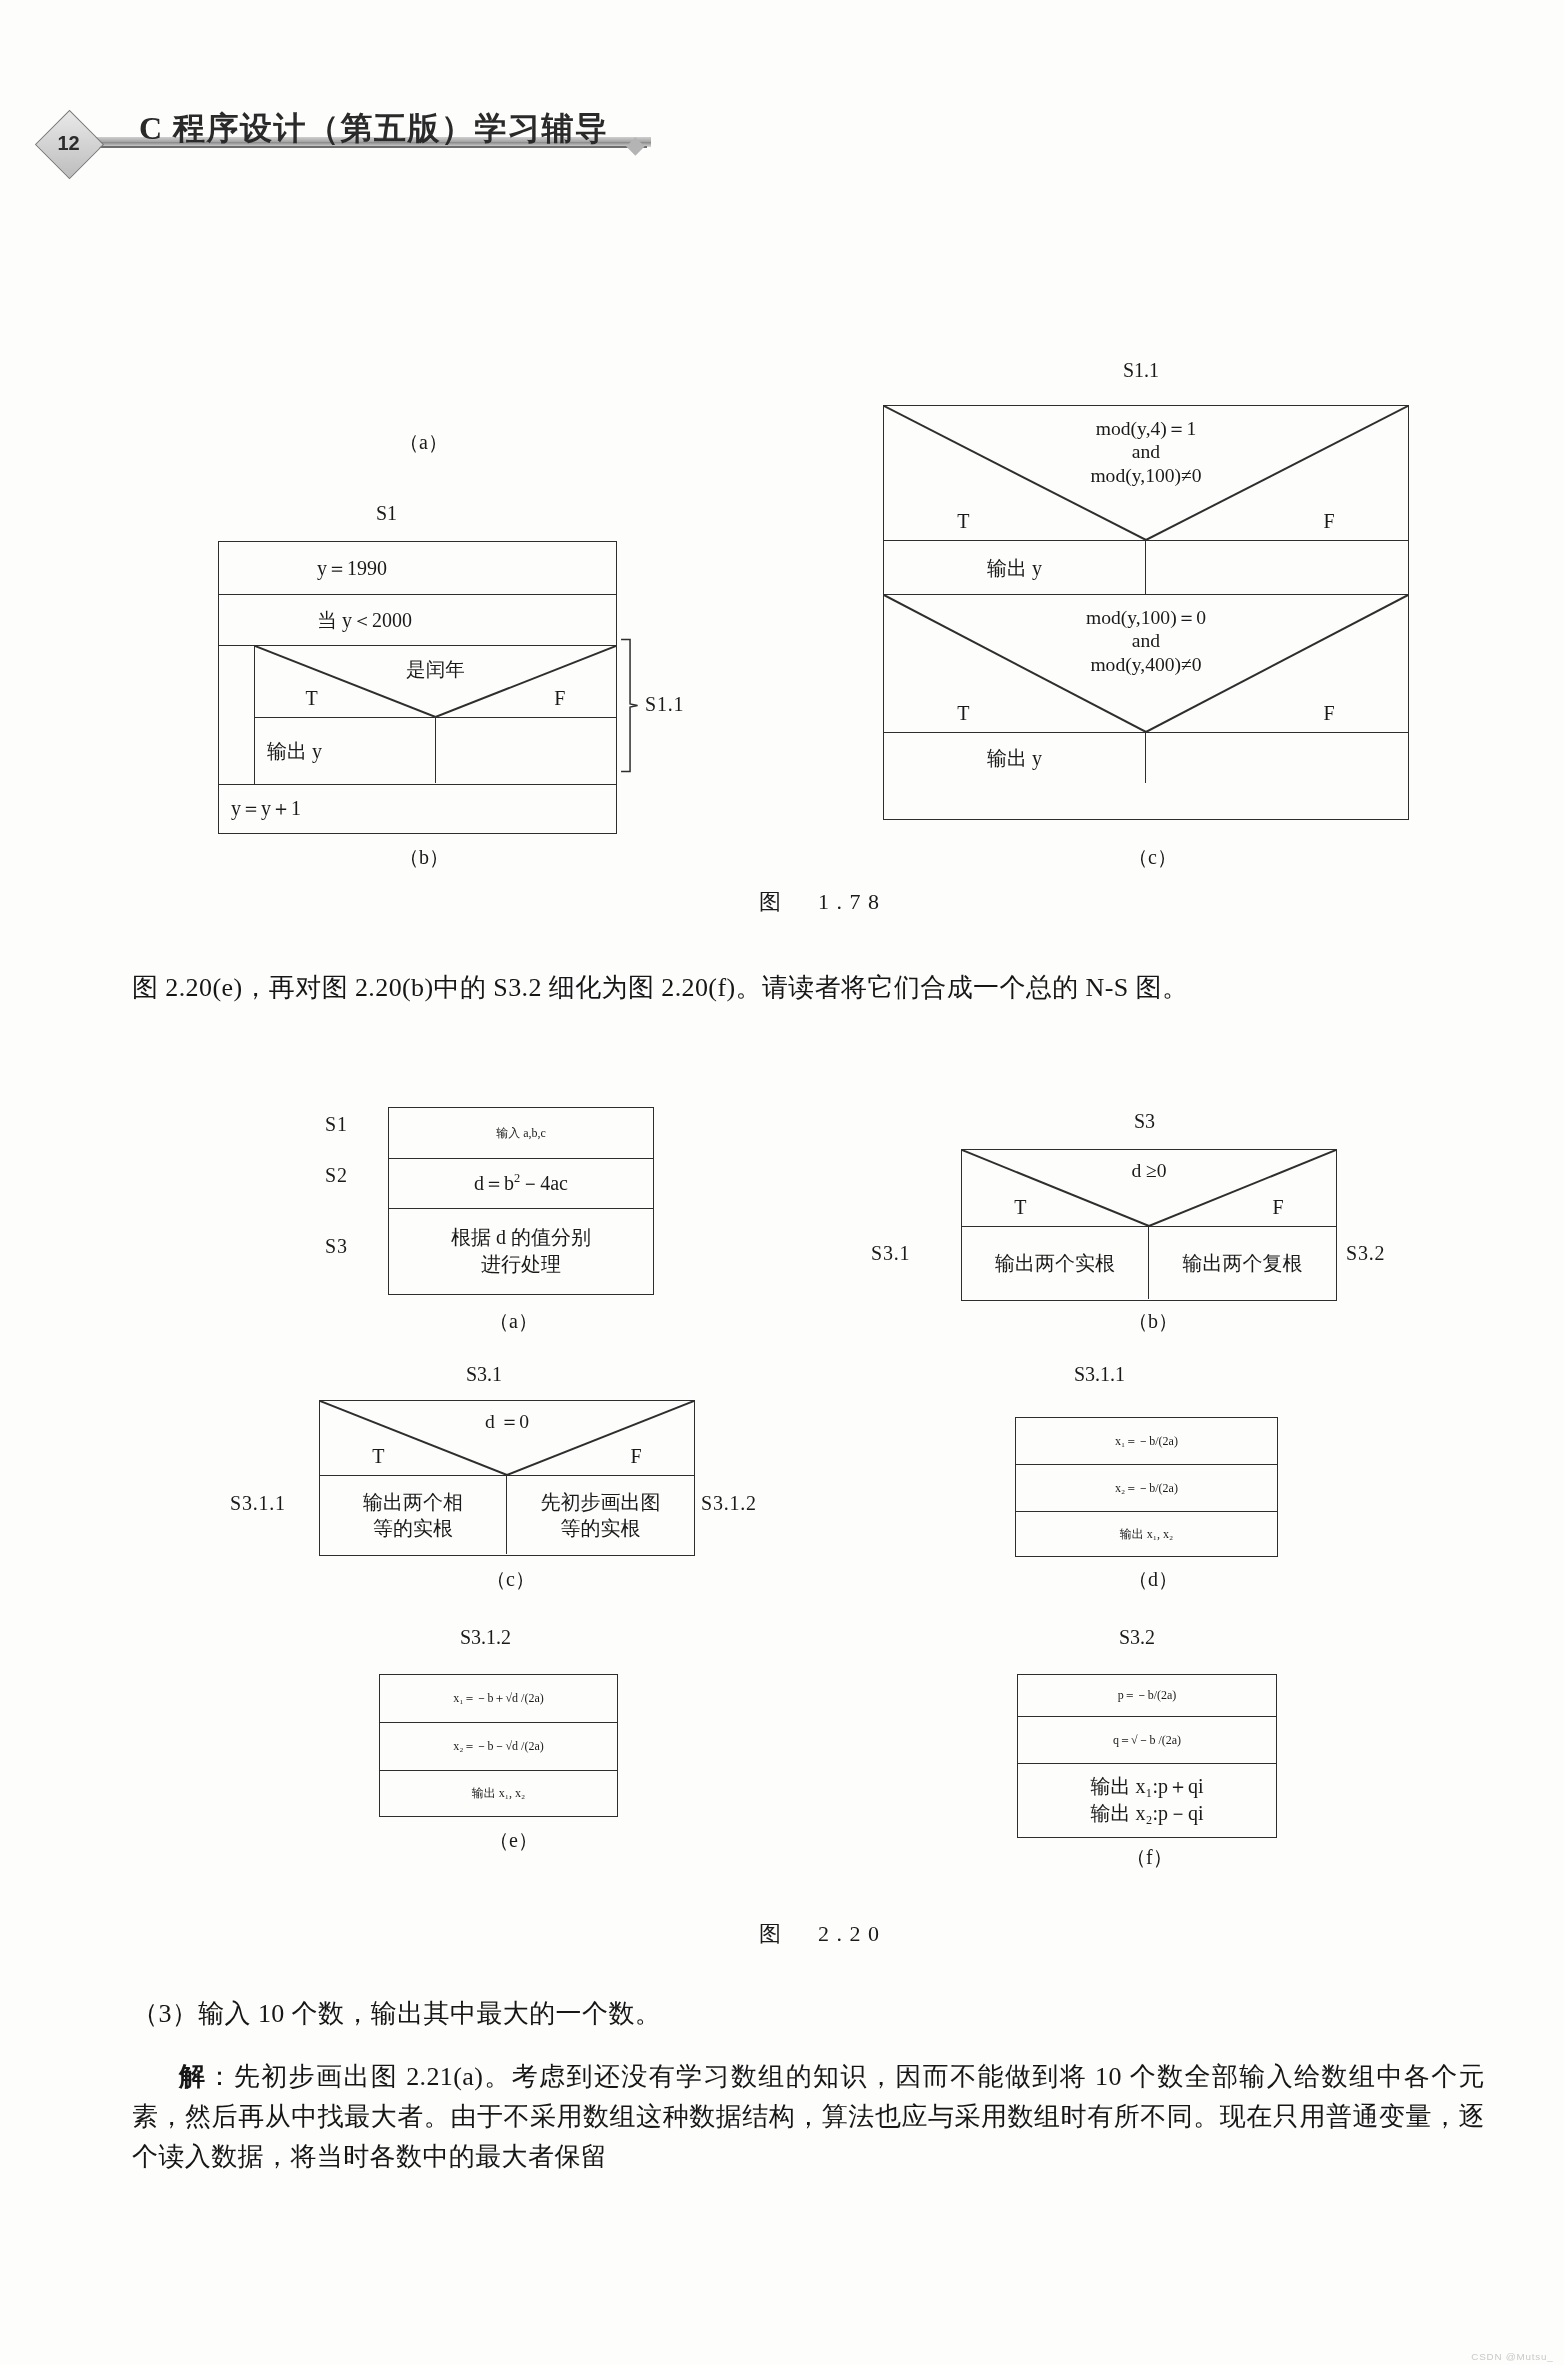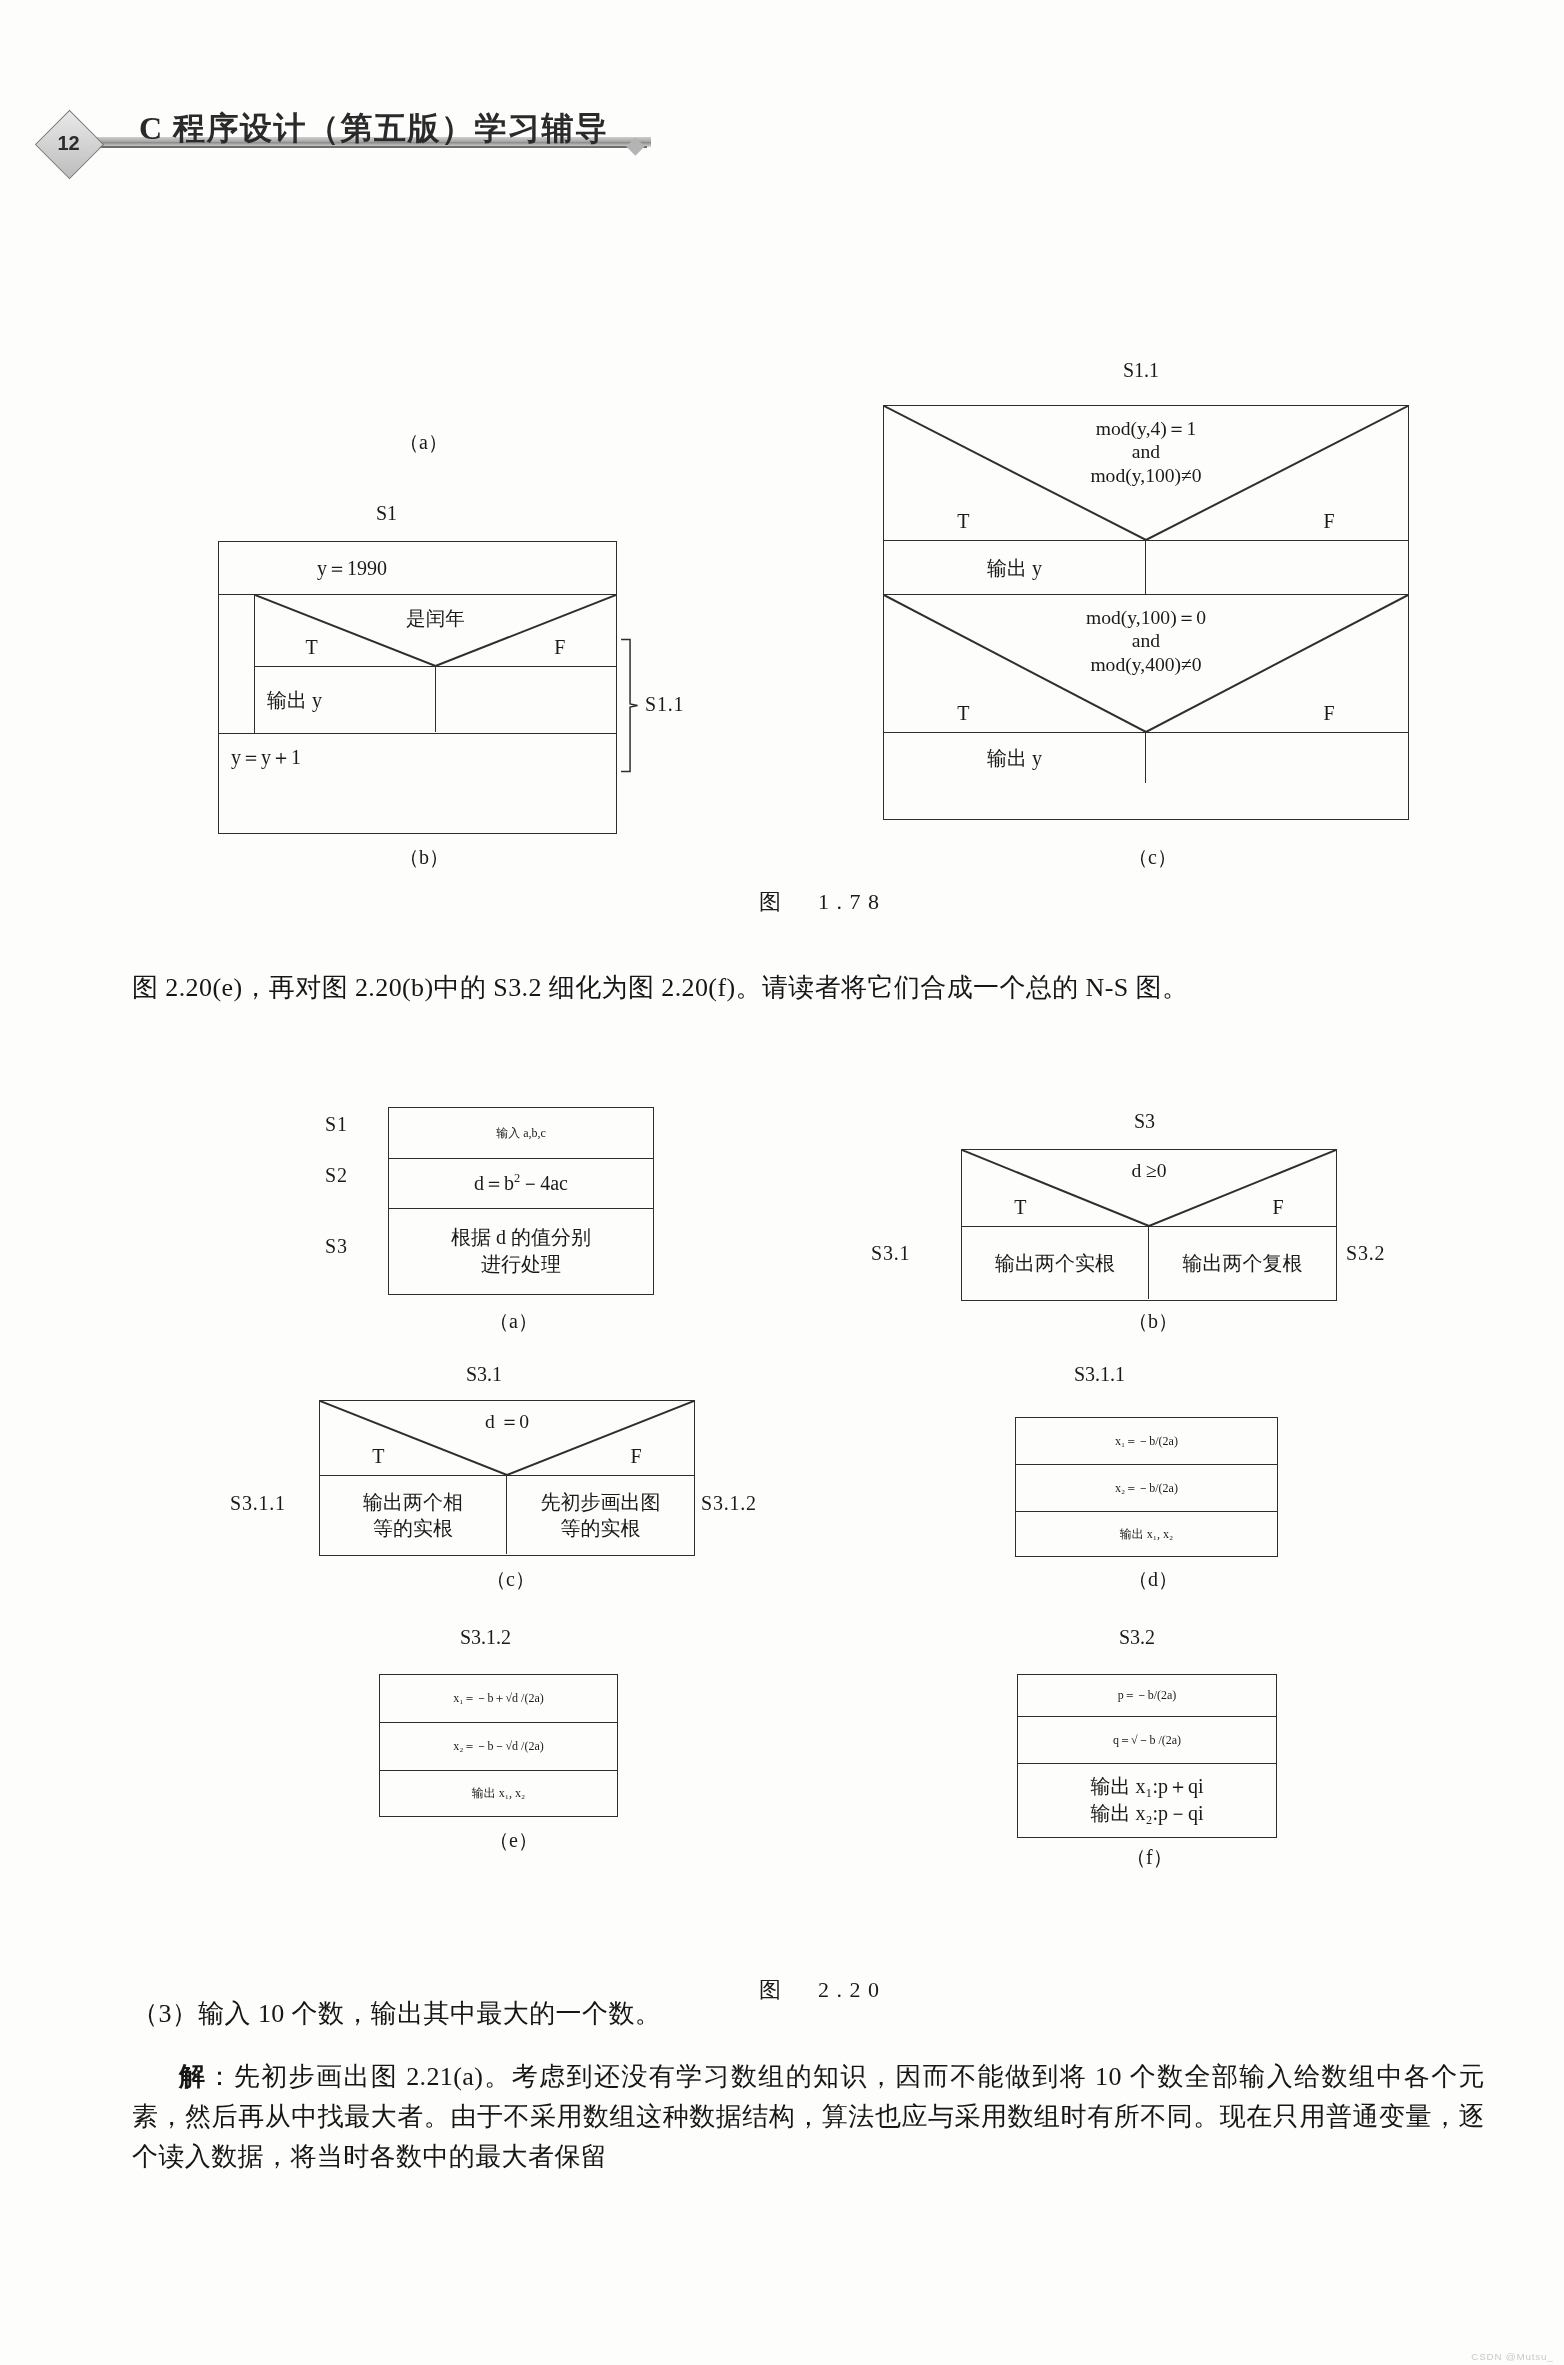--- a/index.html
+++ b/index.html
@@ -100,20 +100,23 @@
     <div class="hdr-pagenum">12</div>
     <div class="hdr-title">C 程序设计（第五版）学习辅导</div>
   </div>
 
   <div class="subcap" style="left:399px;top:429px;">（a）</div>
 
   <div class="subcap" style="left:376px;top:502px;">S1</div>
   <div class="ns" style="left:218px;top:541px;width:399px;height:293px;">
     <div class="row" style="height:53px;justify-content:flex-start;padding-left:98px;">
       <span class="txt">y＝1990</span>
+    </div>
+    <div class="row" style="height:51px;justify-content:flex-start;padding-left:98px;">
+      <span class="txt">当 y＜2000</span>
     </div>
 
     <div style="box-sizing:border-box;height:138px;padding-left:35px;">
       <div style="box-sizing:border-box;height:100%;border-left:1.5px solid #2e2e2e;">
         <div class="cond" style="height:72px;">
           <svg viewBox="0 0 480 96" preserveAspectRatio="none">
             <line x1="0" y1="0" x2="240" y2="96" stroke="#2e2e2e" stroke-width="2" vector-effect="non-scaling-stroke"></line>
             <line x1="480" y1="0" x2="240" y2="96" stroke="#2e2e2e" stroke-width="2" vector-effect="non-scaling-stroke"></line>
           </svg>
           <div class="ctext" style="top:12px;">是闰年</div>
@@ -261,21 +264,21 @@
   <div class="ns" style="left:1017px;top:1674px;width:260px;height:164px;">
     <div class="row" style="height:42px;">p＝－b/(2a)</div>
     <div class="row" style="height:47px;">q＝√－b /(2a)</div>
     <div class="row last" style="height:72px;flex-direction:column;justify-content:center;">
       <div class="txt-c">输出 x₁:p＋qi</div>
       <div class="txt-c">输出 x₂:p－qi</div>
     </div>
   </div>
   <div class="subcap" style="left:1126px;top:1844px;">（f）</div>
 
-  <div class="figcap" style="left:759px;top:1975px;">图　2.20</div>
+  <div class="figcap" style="left:759px;top:1919px;">图　2.20</div>
 
   <div class="para" style="left:132px;top:1994px;width:1353px;">（3）输入 10 个数，输出其中最大的一个数。</div>
   <div class="para" style="left:132px;top:2057px;width:1353px;text-indent:47px;">
     <b>解</b><span>：先初步画出图 2.21(a)。考虑到还没有学习数组的知识，因而不能做到将 10 个数全部输入给数组中各个元素，然后再从中找最大者。由于不采用数组这种数据结构，算法也应与采用数组时有所不同。现在只用普通变量，逐个读入数据，将当时各数中的最大者保留</span>
   </div>
 
   <div class="wm">CSDN @Mutsu_</div>
 </div>
 
 

